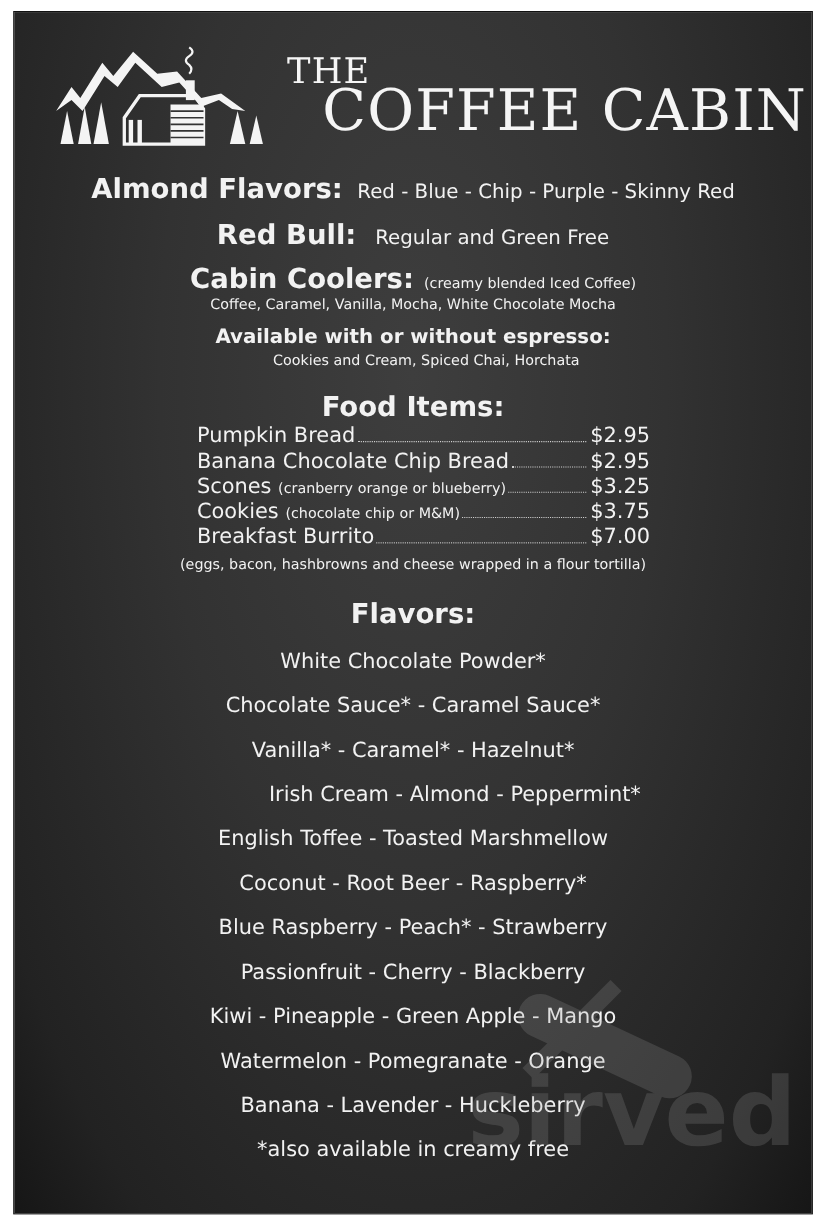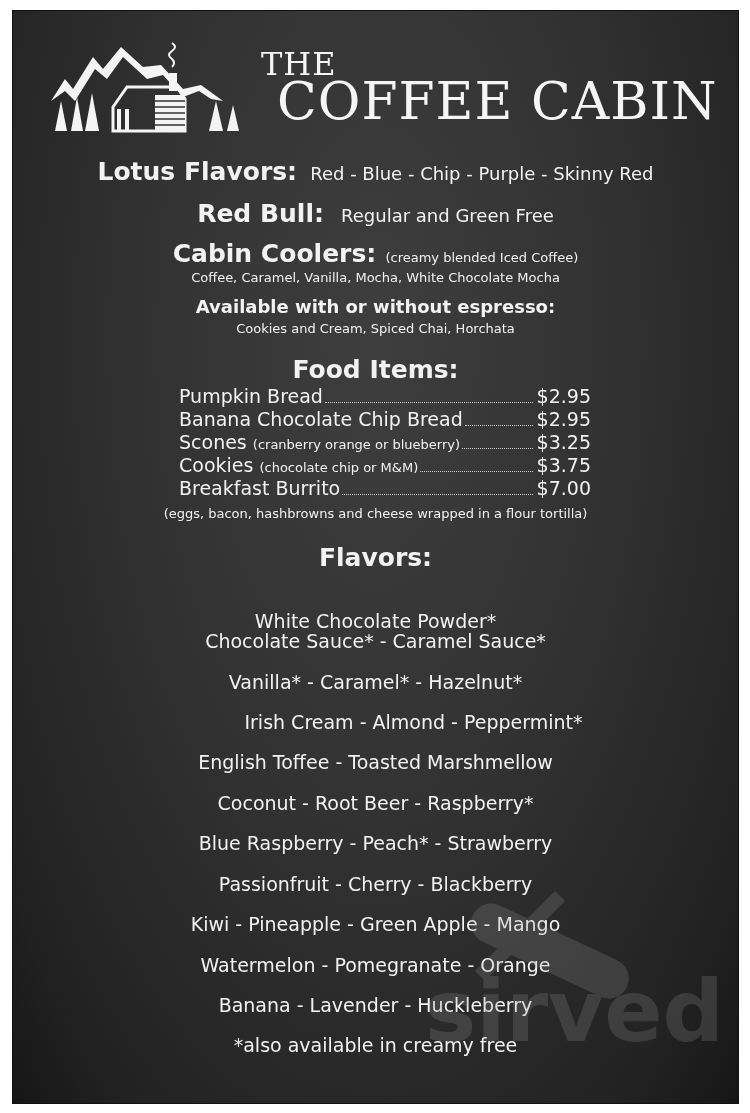--- a/index.html
+++ b/index.html
@@ -7,21 +7,21 @@
   .board {
     position:absolute; left:12px; top:10px; width:725px; height:1092px;
     background: radial-gradient(ellipse at 50% 30%, #3e3e3e 0%, #323232 45%, #222 85%, #161616 100%);
     border:1px solid #111;
     overflow:hidden;
     color:#f2f2f2;
     font-family:"DejaVu Sans", sans-serif;
   }
   .logo { position:absolute; left:38px; top:28px; width:230px; height:95px; }
   .title-the { position:absolute; left:248px; top:34px; font-family:"DejaVu Serif", serif; font-size:32px; letter-spacing:1px; color:#f5f5f5; }
-  .title-main { position:absolute; left:264px; top:64px; font-family:"DejaVu Serif", serif; font-size:52px; letter-spacing:1px; color:#f5f5f5; line-height:1;text-align:center; }
+  .title-main { position:absolute; left:280px; top:64px; font-family:"DejaVu Serif", serif; font-size:52px; letter-spacing:1px; color:#f5f5f5; line-height:1;text-align:center; }
   .line { position:absolute; left:0; width:100%; text-align:center; white-space:nowrap; }
   .h-big { font-size:25px; font-weight:bold; }
   .lite { font-size:18px; font-weight:normal; }
   .small { font-size:13px; font-weight:normal; }
   .mid { font-size:13px; }
   .bold { font-weight:bold; font-size:18px; }
   .food { position:absolute; left:166px; width:412px; font-size:19px; line-height:23px; }
   .food-row { display:flex; align-items:baseline; height:23px; }
   .food-row .name { white-space:nowrap; }
   .food-row .name .note { font-size:13px; }
@@ -57,34 +57,34 @@
         <path d="M20 92 L26 58 L32 92 Z"></path>
         <path d="M34 92 L41 54 L48 92 Z"></path>
       <path d="M158 92 L165 62 L172 92 Z"></path>
         <path d="M176 92 L182 66 L188 92 Z"></path>
     </g>
   </svg>
   <div class="title-the">THE</div>
   <div class="title-main">COFFEE CABIN</div>
 
   <div class="line" style="top:146px;">
-    <span class="h-big">Lotus Flavors:</span>
+    <span class="h-big">Almond Flavors:</span>
     <span class="lite" style="margin-left:8px;">Red - Blue - Chip - Purple - Skinny Red</span>
   </div>
   <div class="line" style="top:188px;">
     <span class="h-big">Red Bull:</span>
     <span class="lite" style="margin-left:12px;">Regular and Green Free</span>
   </div>
   <div class="line" style="top:228px;">
     <span class="h-big">Cabin Coolers:</span>
     <span class="small" style="margin-left:4px;">(creamy blended Iced Coffee)</span>
   </div>
   <div class="line mid" style="top:259px;">Coffee, Caramel, Vanilla, Mocha, White Chocolate Mocha</div>
   <div class="line bold" style="top:285px;">Available with or without espresso:</div>
-  <div class="line mid" style="top:310px;">Cookies and Cream, Spiced Chai, Horchata</div>
+  <div class="line mid" style="top:310px;padding-left:12px;">Cookies and Cream, Spiced Chai, Horchata</div>
 
   <div class="line h-big" style="top:344px;">Food Items:</div>
 
   <div class="food" style="top:374px;">
     <div class="food-row">
       <span class="name"><span>Pumpkin Bread</span></span>
       <span class="dots"></span>
       <span class="price">$2.95</span>
     </div>
     <div class="food-row">
@@ -104,21 +104,21 @@
     </div>
     <div class="food-row">
       <span class="name"><span>Breakfast Burrito</span></span>
       <span class="dots"></span>
       <span class="price">$7.00</span>
     </div>
   </div>
   <div class="line small" style="top:495px;">(eggs, bacon, hashbrowns and cheese wrapped in a flour tortilla)</div>
 
   <div class="line h-big" style="top:532px;">Flavors:</div>
-  <div class="line flavor" style="top:579px;margin-top:20px;">White Chocolate Powder*</div>
+  <div class="line flavor" style="top:579px;">White Chocolate Powder*</div>
   <div class="line flavor" style="top:619px;">Chocolate Sauce* - Caramel Sauce*</div>
   <div class="line flavor" style="top:660px;">Vanilla* - Caramel* - Hazelnut*</div>
   <div class="line flavor" style="top:700px;padding-left:38px;">Irish Cream - Almond - Peppermint*</div>
   <div class="line flavor" style="top:740px;">English Toffee - Toasted Marshmellow</div>
   <div class="line flavor" style="top:781px;">Coconut - Root Beer - Raspberry*</div>
   <div class="line flavor" style="top:821px;">Blue Raspberry - Peach* - Strawberry</div>
   <div class="line flavor" style="top:862px;">Passionfruit - Cherry - Blackberry</div>
   <div class="line flavor" style="top:902px;">Kiwi - Pineapple - Green Apple - Mango</div>
   <div class="line flavor" style="top:943px;">Watermelon - Pomegranate - Orange</div>
   <div class="line flavor" style="top:983px;">Banana - Lavender - Huckleberry</div>

